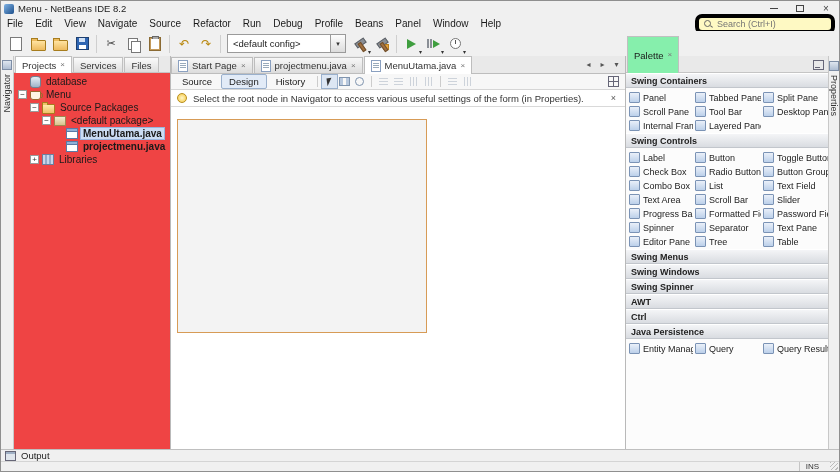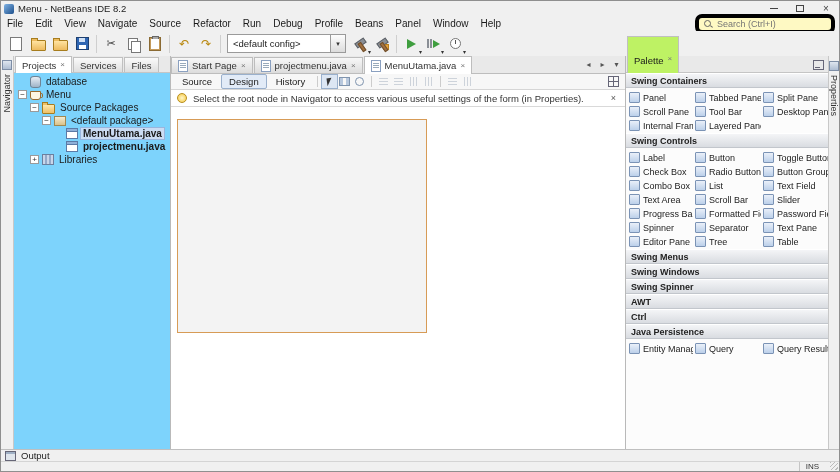--- a/index.html
+++ b/index.html
@@ -62,21 +62,21 @@
   .vtext{writing-mode:vertical-rl;transform:rotate(180deg);font-size:9px;color:#333}
   .rstrip{position:absolute;right:0;top:0;width:11px;bottom:0;border-left:1px solid #c8c8c8;background:#f0f0f0;display:flex;flex-direction:column;align-items:center;padding-top:5px;gap:4px;box-sizing:border-box}
   .vtext2{writing-mode:vertical-rl;font-size:9px;color:#333}
 
   
   .explorer{position:absolute;left:13px;top:0;width:157px;bottom:0;border-right:1px solid #b9b9b9;background:#fff;display:flex;flex-direction:column;box-sizing:border-box}
   .ptabs{height:16px;background:#e9e9e9;display:flex;align-items:flex-end;border-bottom:1px solid #c5c5c5;padding-left:1px;flex:none}
   .ptab{height:14px;display:flex;align-items:center;padding:0 6px;font-size:9.5px;background:linear-gradient(#fafafa,#dedede);border:1px solid #c0c0c0;border-bottom:none;margin-right:1px;gap:4px;color:#333;white-space:nowrap}
   .ptab.active{background:#fff;height:16px;margin-bottom:-1px}
   .tab-close{font-size:8px;color:#777;line-height:1}
-  .tree{flex:1;background:#7dd3fc;padding-top:2px;overflow:hidden}
+  .tree{flex:1;background:#ef4444;padding-top:2px;overflow:hidden}
   .tree-row{height:13px;display:flex;align-items:center;gap:3px;white-space:nowrap}
   .handle{width:9px;height:9px;border:1px solid #9a9a9a;background:#fff;display:flex;align-items:center;justify-content:center;font-size:8px;line-height:1;color:#333;flex:none;box-sizing:border-box}
   .handle.empty{border:none;background:transparent}
   .tree-label{font-size:10px;padding:0 2px}
   .tree-label.bold{font-weight:bold}
   .tree-row.selected .tree-label{background:#cbdcf3;outline:1px solid #99b5dd}
   .ic{flex:none;display:inline-block;position:relative}
   .ic-database{width:9px;height:10px;background:linear-gradient(#e8eef5,#9fb4c8);border:1px solid #6f8496;border-radius:4px/3px}
   .ic-project{width:9px;height:7px;background:#fdf6e3;border:1px solid #9a6b2f;border-radius:0 0 3px 3px;margin-top:2px}
   .ic-project::after{content:"";position:absolute;right:-3px;top:1px;width:2px;height:3px;border:1px solid #9a6b2f;border-left:none;border-radius:0 2px 2px 0}
@@ -113,21 +113,21 @@
   .infobar{height:16px;background:#fff;border-bottom:1px solid #d9d9d9;display:flex;align-items:center;padding:0 6px;gap:6px;flex:none}
   .bulb{width:8px;height:8px;border-radius:50%;background:radial-gradient(#fff6c9,#f5c63d);border:1px solid #b98f1d;flex:none}
   .info-text{font-size:9.5px;color:#333;flex:1;white-space:nowrap;overflow:hidden}
   .info-close{font-size:9px;color:#555;padding:0 3px}
   .design{flex:1;position:relative;background:#fff;overflow:hidden}
   .form-canvas{position:absolute;left:6px;top:12px;width:248px;height:212px;background:#f3f3f3;border:1px solid #d79b56}
 
   
   .palette-panel{position:absolute;right:11px;top:0;width:203px;bottom:0;border-left:1px solid #b9b9b9;background:#fcfcfc;display:flex;flex-direction:column;box-sizing:border-box}
   .pal-top{height:16px;background:#e9e9e9;border-bottom:1px solid #c5c5c5;display:flex;align-items:flex-end;padding-left:1px;position:relative;flex:none}
-  .pal-tab{height:16px;background:#bef264;border:1px solid #c0c0c0;border-bottom:none;display:flex;align-items:flex-start;gap:4px;padding:18px 6px;font-size:9.5px;margin-bottom:-1px;box-sizing:border-box}
+  .pal-tab{height:16px;background:#86efac;border:1px solid #c0c0c0;border-bottom:none;display:flex;align-items:center;gap:4px;padding:18px 6px;font-size:9.5px;margin-bottom:-1px;box-sizing:border-box}
   .pal-top-controls{position:absolute;right:4px;top:4px;display:flex;gap:4px}
   .winmin-ic{width:9px;height:8px;border:1px solid #667;position:relative}
   .winmin-ic::after{content:"";position:absolute;left:1px;bottom:1px;width:5px;height:1px;background:#667}
   .pal-body{flex:1;overflow:hidden}
   .pal-header{height:13px;display:flex;align-items:center;padding-left:5px;font-size:9px;font-weight:bold;color:#222;background:linear-gradient(#f4f5f7,#d9dce1);border-top:1px solid #fff;border-bottom:1px solid #c2c6cc}
   .pal-grid{display:grid;grid-template-columns:64px 66px 1fr;background:#fcfcfc;padding:1px 0 2px 3px;column-gap:2px}
   .pal-item{display:flex;align-items:flex-end;gap:3px;height:14px;overflow:hidden}
   .p-ic{flex:none;width:9px;height:9px;background:linear-gradient(#eaf0f9,#bcd0ea);border:1px solid #7b93b5;border-radius:1px}
   .pal-label{font-size:9px;white-space:nowrap;overflow:hidden;color:#222}
 

